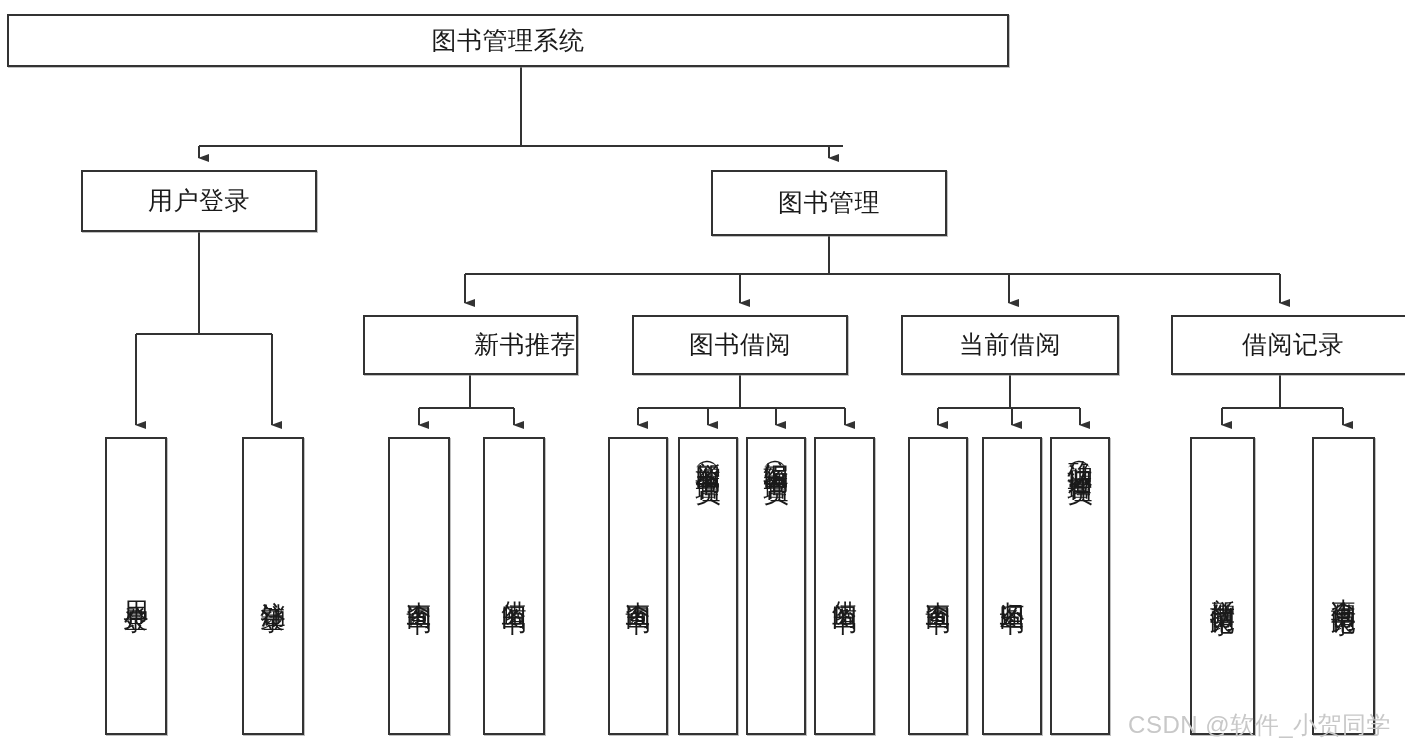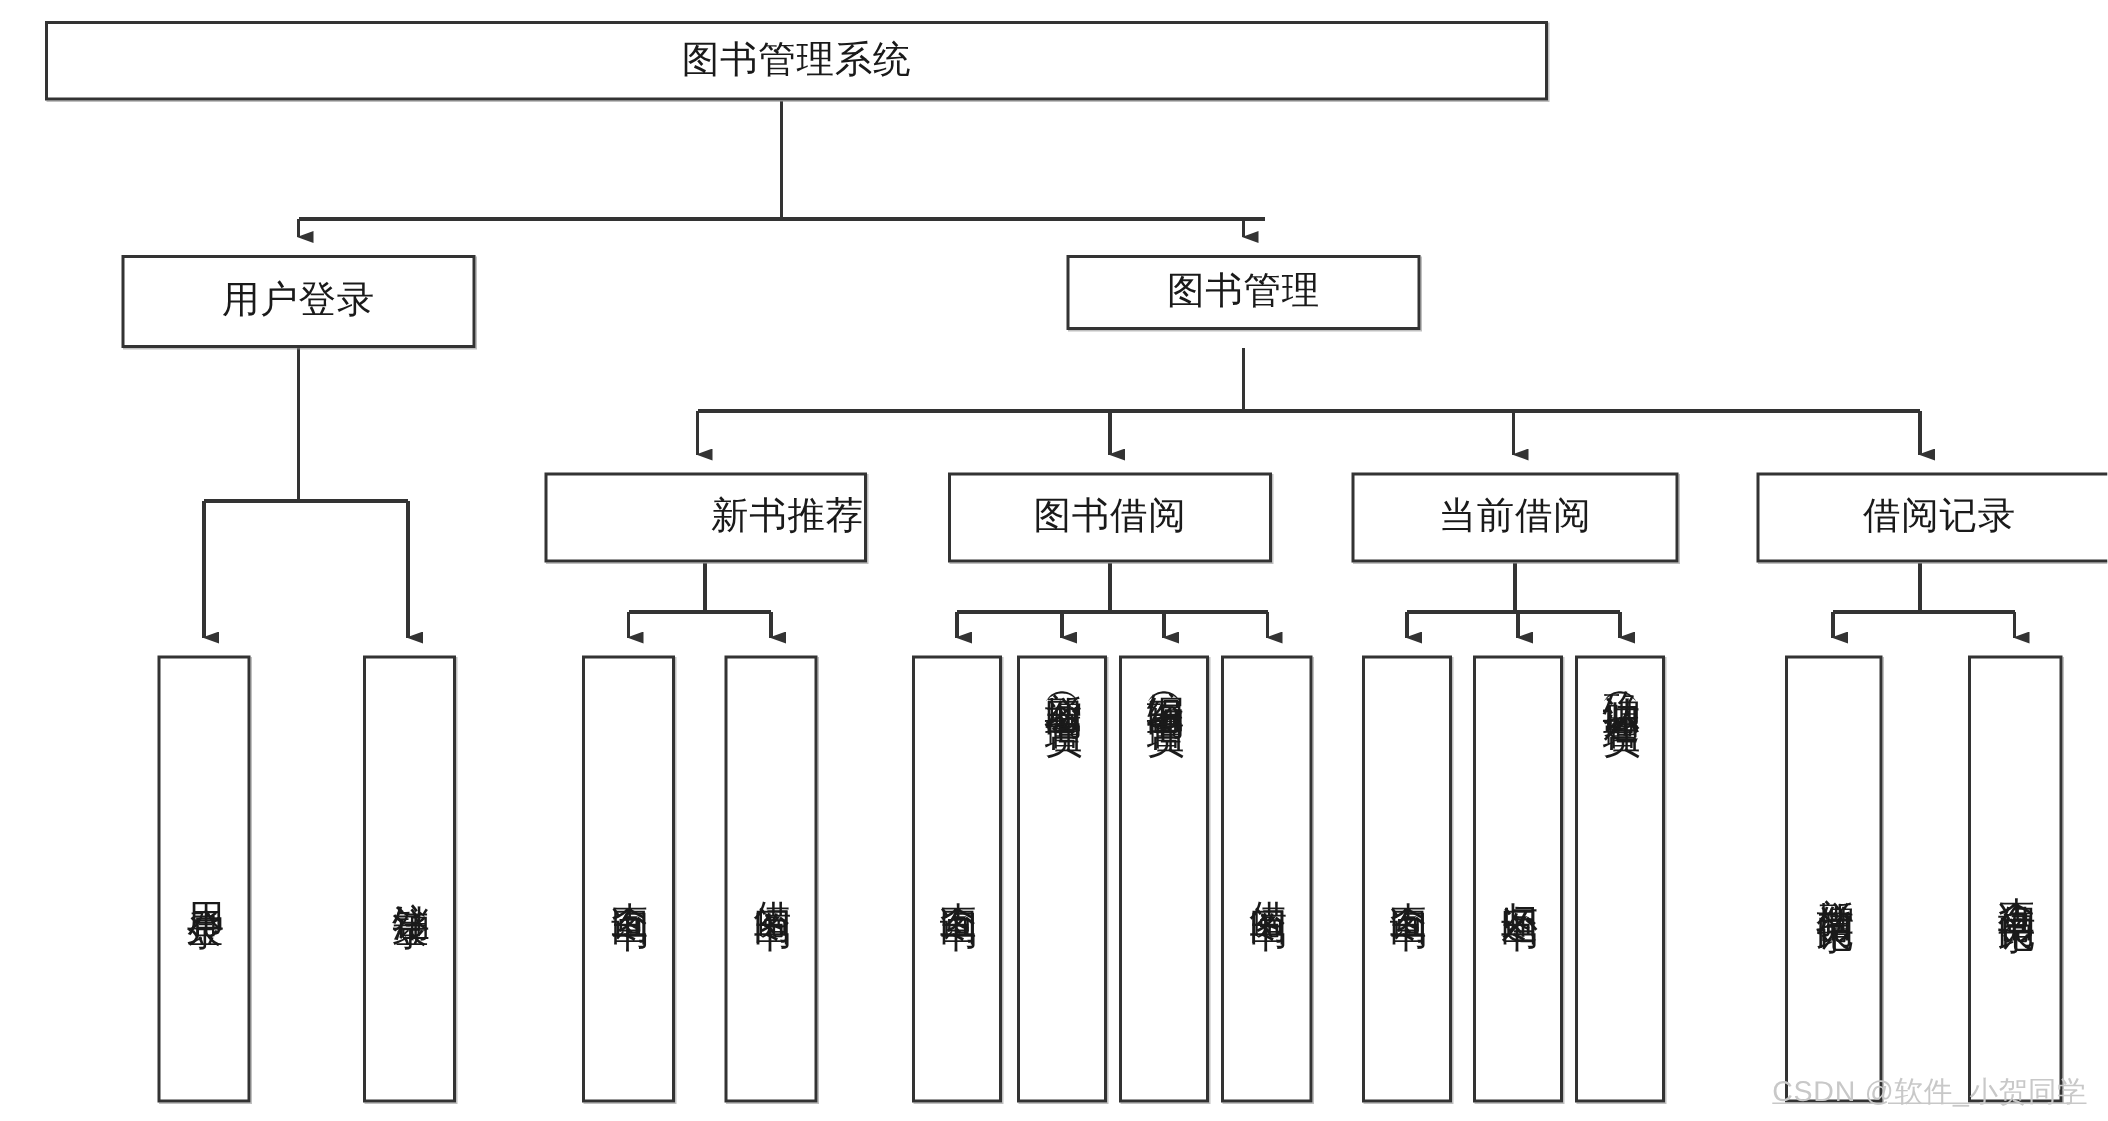--- a/index.html
+++ b/index.html
@@ -59,26 +59,25 @@
     letter-spacing: 3px;
     line-height: 1;
   }
   .node.vert.tall-start {
     align-items: flex-start;
   }
   #watermark {
     position: absolute;
     right: 14px;
     bottom: 6px;
-    font-size: 19px;
+    font-size: 24px;
     color: #c8c8c8;
     letter-spacing: 0.5px;
     white-space: nowrap;
     user-select: none;
-    text-decoration: underline;
   }
 </style>
 </head>
 <body>
 
 <div id="canvas">
 
   <svg id="edges" viewBox="0 0 1405 747">
     <defs>
       <marker id="arrowhead" markerWidth="9" markerHeight="11" refX="4" refY="10" orient="auto" markerUnits="userSpaceOnUse">
@@ -124,29 +123,29 @@
       <path d="M 1012 408 L 1012 425" marker-end="url(#arrowhead)"></path>
       <path d="M 1080 408 L 1080 425" marker-end="url(#arrowhead)"></path>
 
       <path d="M 1280 375 L 1280 408"></path>
       <path d="M 1222 408 L 1343 408"></path>
       <path d="M 1222 408 L 1222 425" marker-end="url(#arrowhead)"></path>
       <path d="M 1343 408 L 1343 425" marker-end="url(#arrowhead)"></path>
     </g>
   </svg>
 
-  <div class="node horiz" style="left:30px; top:14px; width:1002px; height:53px;">
+  <div class="node horiz" style="left:7px; top:14px; width:1002px; height:53px;">
     <span class="lbl">图书管理系统</span>
   </div>
 
   <div class="node horiz" style="left:81px; top:170px; width:236px; height:62px;">
     <span class="lbl">用户登录</span>
   </div>
 
-  <div class="node horiz" style="left:711px; top:170px; width:236px; height:50px;">
+  <div class="node horiz" style="left:711px; top:170px; width:236px; height:66px;">
     <span class="lbl">图书管理</span>
   </div>
 
   <div class="node horiz" style="left:363px; top:315px; width:215px; height:60px;justify-content:flex-end;">
     <span class="lbl">新书推荐</span>
   </div>
 
   <div class="node horiz" style="left:632px; top:315px; width:216px; height:60px;">
     <span class="lbl">图书借阅</span>
   </div>

